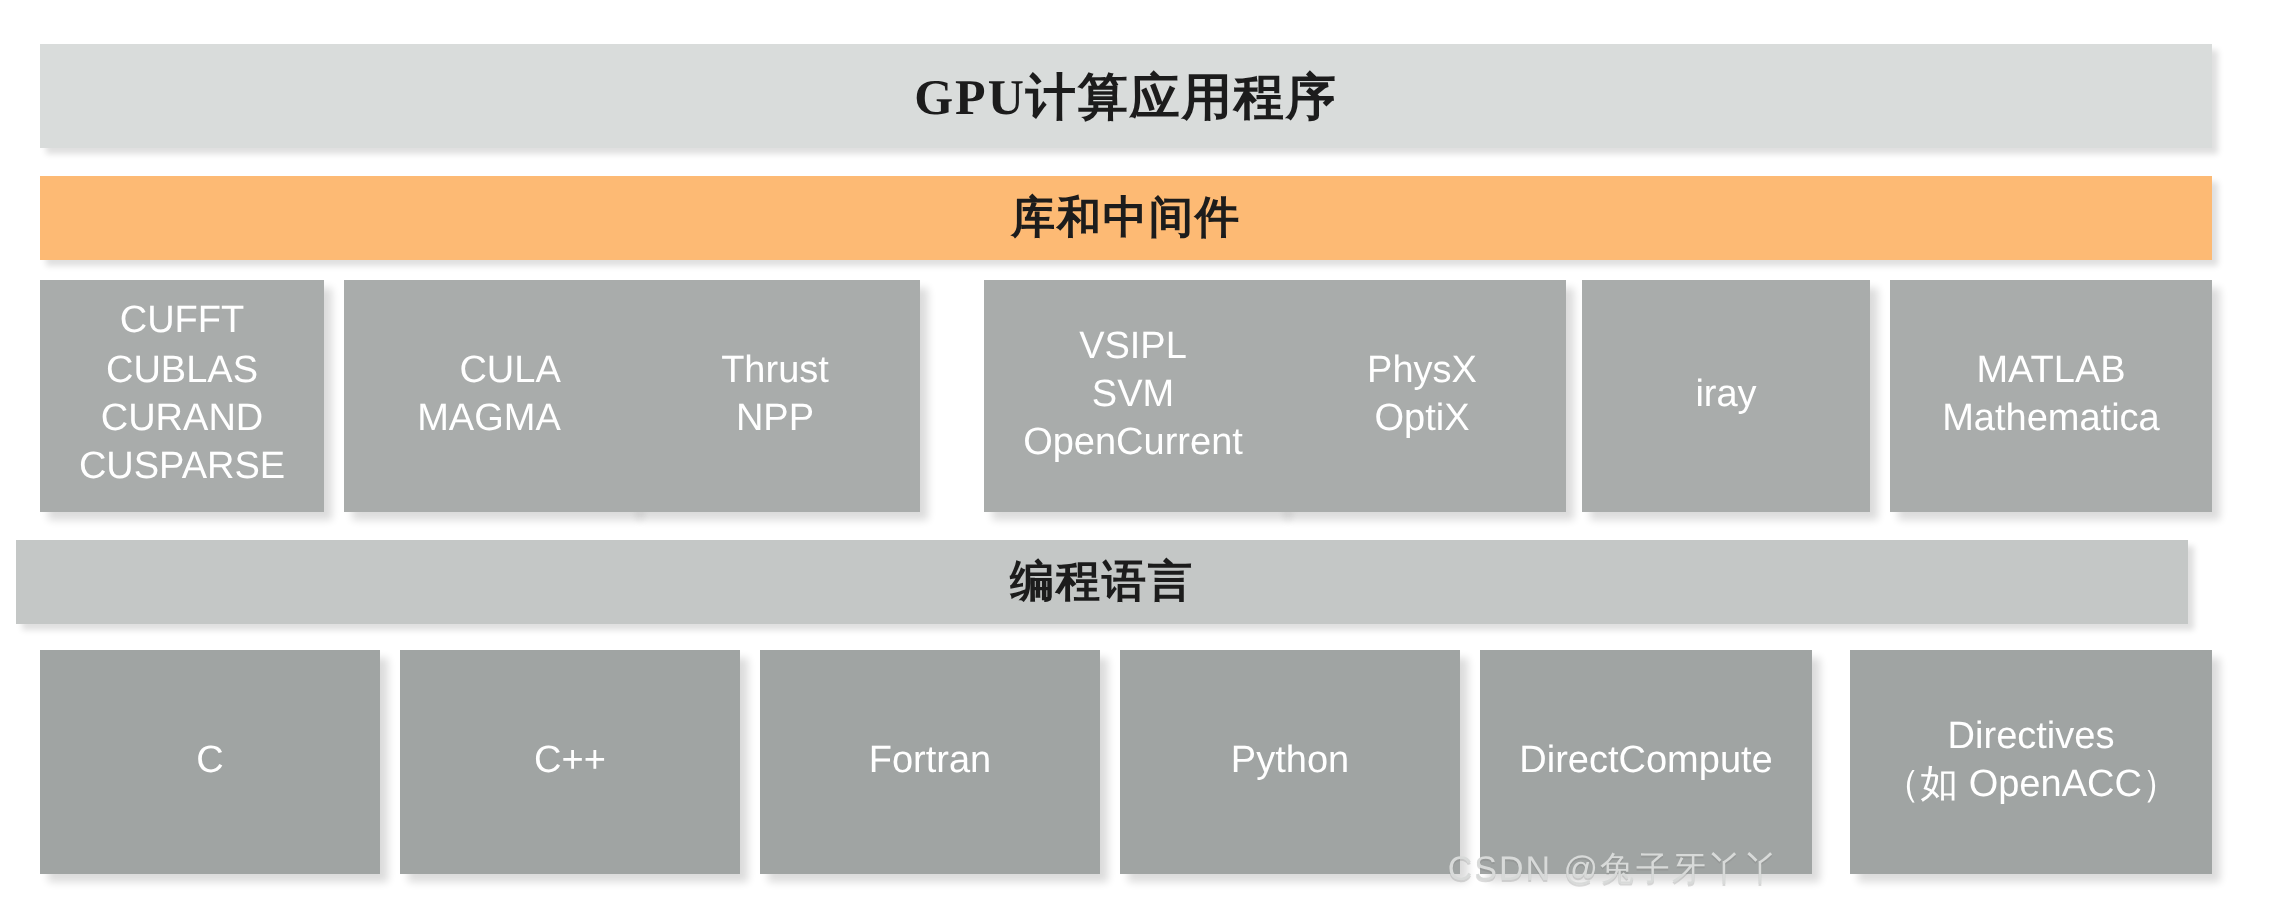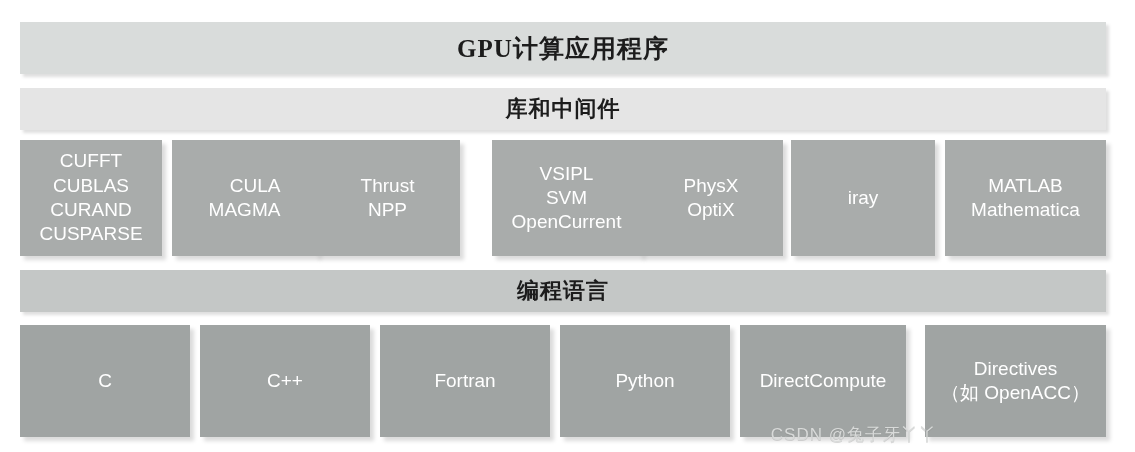--- a/index.html
+++ b/index.html
@@ -14,21 +14,20 @@
     overflow: hidden;
     font-family: "Liberation Sans", sans-serif;
   }
 
   .stack {
     position: absolute;
     left: 0;
     top: 0;
     width: 908px;
     height: 452px;
-    padding-left: 47px;
   }
 
   
   .banner {
     position: absolute;
     background: #d9dcdb;
     box-shadow: 3px 3px 3px rgba(0,0,0,0.13);
     display: flex;
     align-items: center;
     justify-content: center;
@@ -49,26 +48,26 @@
     height: 52px;
     background: #d9dcdb;
   }
   #banner-apps .banner-label { font-size: 25px; }
 
   #banner-libs {
     left: 20px;
     top: 88px;
     width: 1086px;
     height: 42px;
-    background: #e5e5e5;
+    background: #fdba74;
   }
   #banner-libs .banner-label { font-size: 22px; }
 
   #banner-langs {
-    left: 20px;
+    left: 8px;
     top: 270px;
     width: 1086px;
     height: 42px;
     background: #c4c7c6;
   }
   #banner-langs .banner-label { font-size: 22px; }
 
   
   .row {
     position: absolute;

